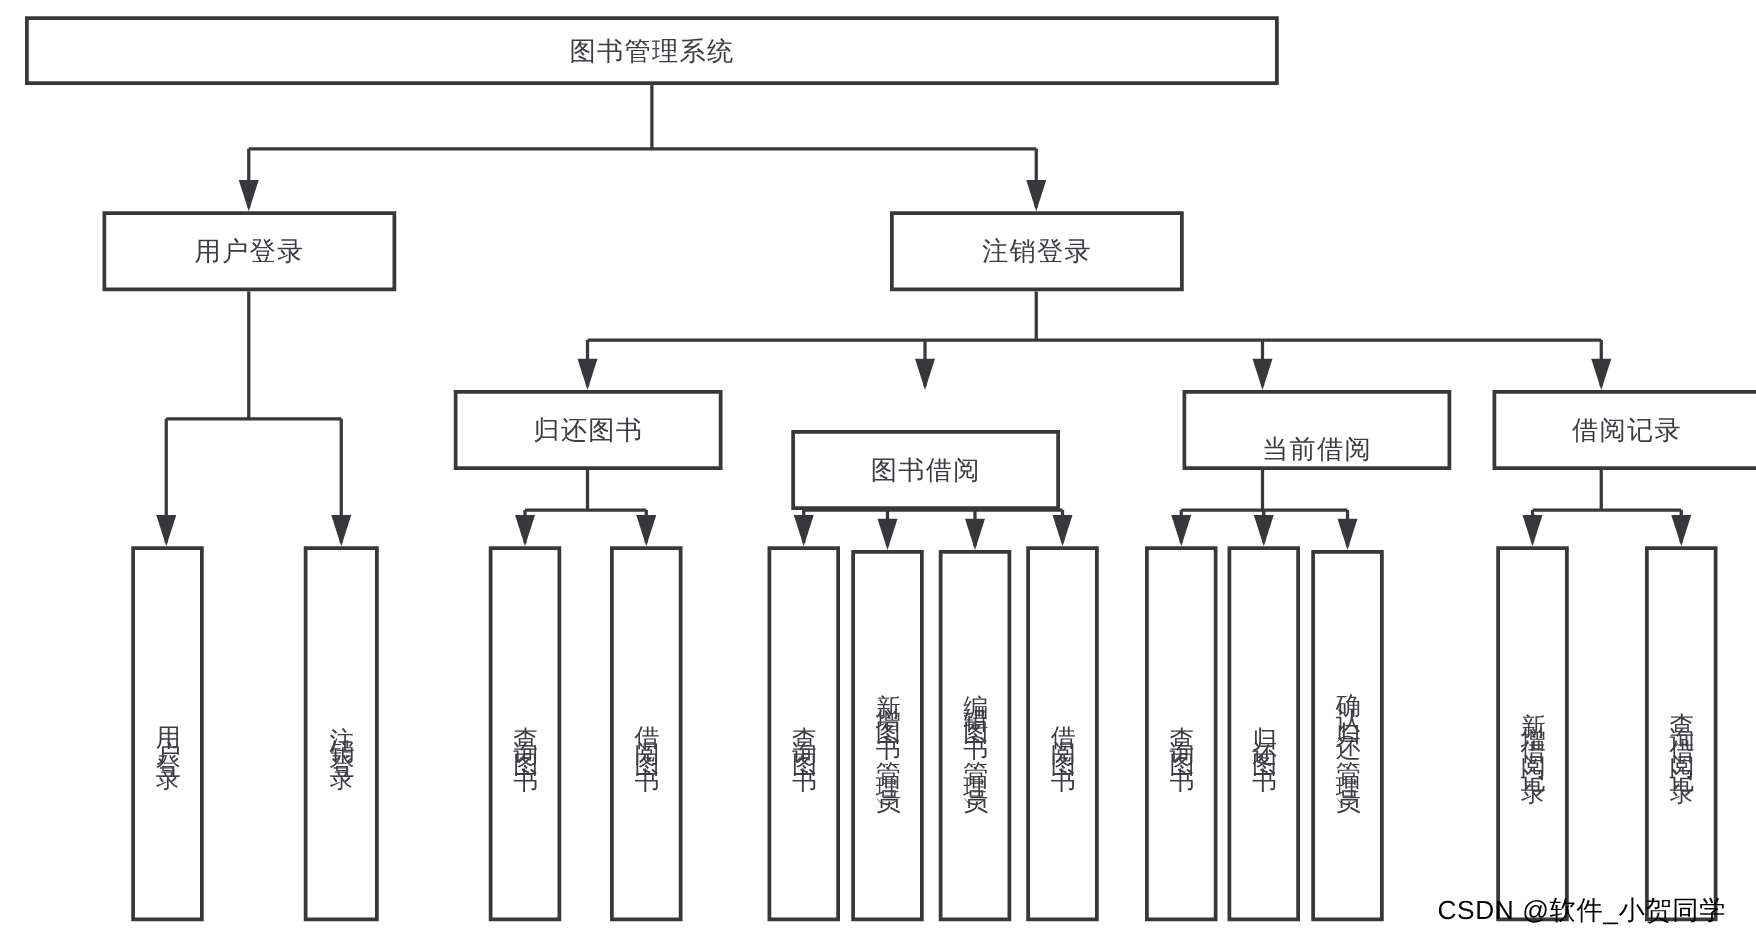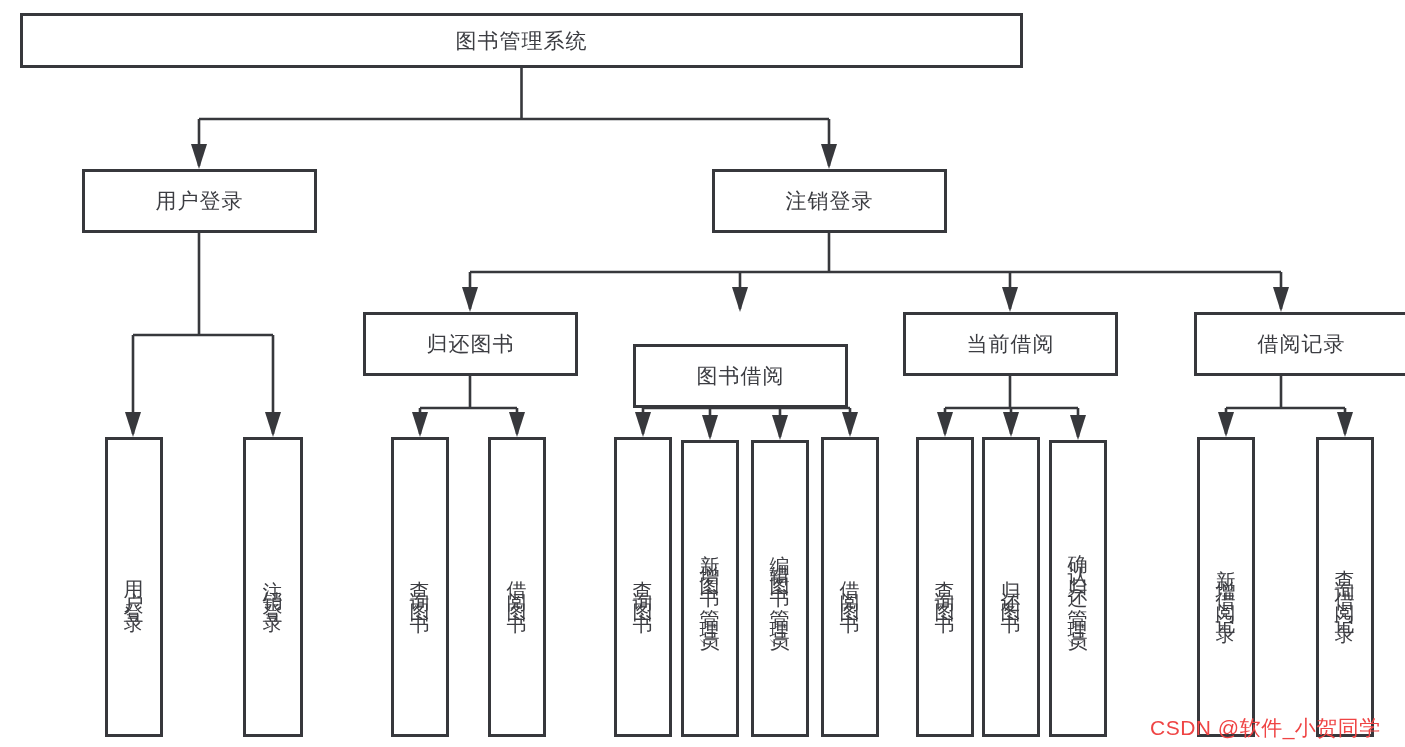--- a/index.html
+++ b/index.html
@@ -28,21 +28,21 @@
     font-size:20px;
     letter-spacing:11px;
     line-height:1;
     white-space:nowrap;
   }
   .watermark{
     position:absolute;
     left:1150px;top:714px;
     z-index:2;
     font-size:21px;
-    color:#ef4444;
+    color:#000000;
     letter-spacing:0.5px;
     white-space:nowrap;
   }
 </style>
 </head>
 <body>
 
 <div id="canvas">
 
   <svg id="edges" viewBox="0 0 1405 747" xmlns="http://www.w3.org/2000/svg">
@@ -102,21 +102,21 @@
   <div class="node hbox" style="left:712px;top:169px;width:235px;height:64px;">
     <span>注销登录</span>
   </div>
 
   <div class="node hbox" style="left:363px;top:312px;width:215px;height:64px;">
     <span>归还图书</span>
   </div>
   <div class="node hbox" style="left:633px;top:312px;width:215px;height:64px;margin-top:32px;">
     <span>图书借阅</span>
   </div>
-  <div class="node hbox" style="left:903px;top:312px;width:215px;height:64px;">
+  <div class="node hbox" style="left:946px;top:312px;width:215px;height:64px;align-items:flex-end;">
     <span>当前借阅</span>
   </div>
   <div class="node hbox" style="left:1173px;top:312px;width:215px;height:64px;margin-left:21px;">
     <span>借阅记录</span>
   </div>
 
   <div class="node vbox" style="left:105px;top:437px;">
     <span class="vtext">用户登录</span>
   </div>
   <div class="node vbox" style="left:243px;top:437px;width:60px;">

